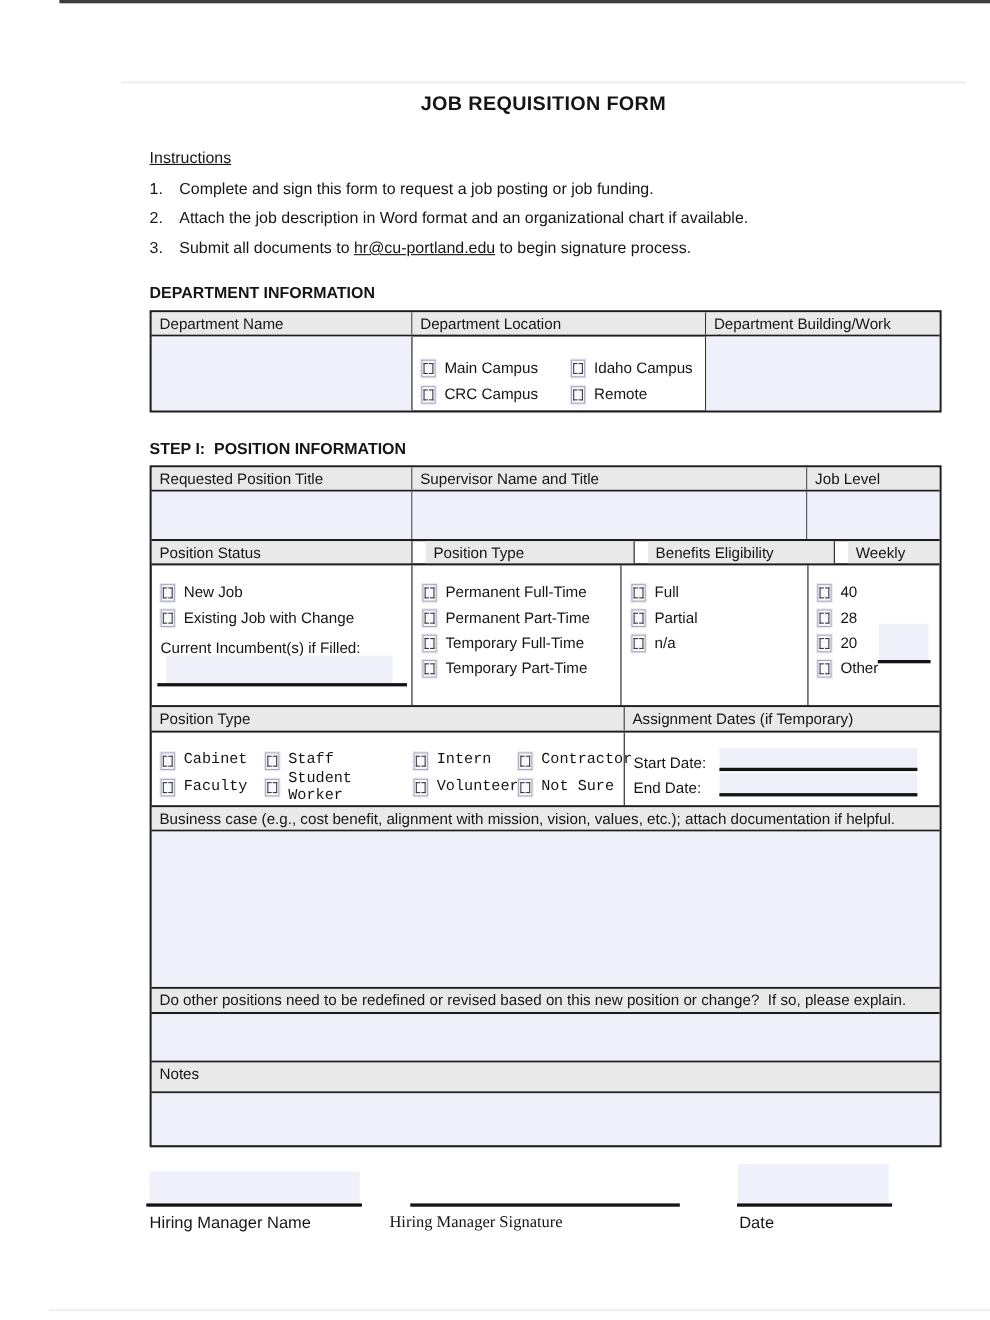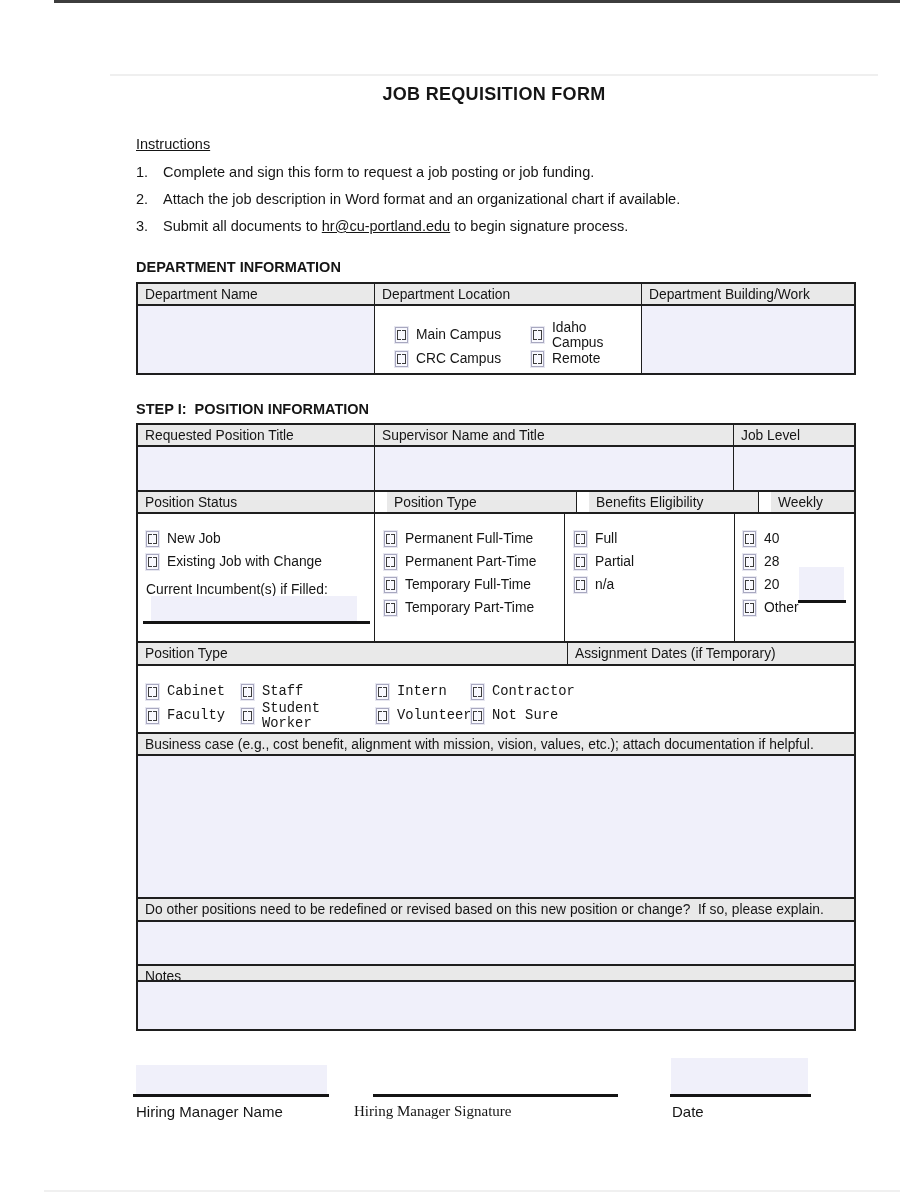--- a/index.html
+++ b/index.html
@@ -89,21 +89,21 @@
 
   <div class="tbl" style="top:282px; height:93px;">
     <div class="trow" style="grid-template-columns:237px 267px 1fr; height:22px;">
       <div class="hcell">Department Name</div>
       <div class="hcell">Department Location</div>
       <div class="hcell">Department Building/Work Space</div>
     </div>
     <div class="trow" style="grid-template-columns:237px 267px 1fr; height:67px; border-bottom:none;">
       <div class="bcell lav"></div>
       <div class="bcell">
-        <div style="display:grid; grid-template-columns:136px auto; padding:17px 0 0 20px; row-gap:1px;">
+        <div style="display:grid; grid-template-columns:136px auto; padding:17px 0 0 8px; row-gap:1px;">
           <div class="cbi">
               <span class="cb"></span>
               <span>Main Campus</span>
             </div>
           <div class="cbi">
               <span class="cb"></span>
               <span>Idaho Campus</span>
             </div>
           <div class="cbi">
               <span class="cb"></span>
@@ -245,37 +245,47 @@
           <div class="cbi">
               <span class="cb"></span>
               <span>Volunteer</span>
             </div>
           <div class="cbi">
               <span class="cb"></span>
               <span>Not Sure</span>
             </div>
         </div>
       </div>
+      <div class="bcell" style="padding:12px 0 0 8px; font-size:13.8px;">
+        <div style="display:flex; align-items:flex-end; height:23px;">
+          <span style="width:78px;">Start Date:</span>
+          <span class="fill-box" style="width:180px; height:21px; border-bottom:3px solid #141414;"></span>
+        </div>
+        <div style="display:flex; align-items:flex-end; height:23px;">
+          <span style="width:78px;">End Date:</span>
+          <span class="fill-box" style="width:180px; height:21px; border-bottom:3px solid #141414;"></span>
+        </div>
+      </div>
     </div>
 
     <div class="trow" style="grid-template-columns:1fr; height:22px;">
       <div class="hcell">Business case (e.g., cost benefit, alignment with mission, vision, values, etc.); attach documentation if helpful.</div>
     </div>
     <div class="trow" style="grid-template-columns:1fr; height:143px;">
       <div class="bcell lav"></div>
     </div>
 
     <div class="trow" style="grid-template-columns:1fr; height:23px;">
       <div class="hcell keep-ws">Do other positions need to be redefined or revised based on this new position or change?  If so, please explain.</div>
     </div>
     <div class="trow" style="grid-template-columns:1fr; height:44px;">
       <div class="bcell lav"></div>
     </div>
 
-    <div class="trow" style="grid-template-columns:1fr; height:16px;">
+    <div class="trow" style="grid-template-columns:1fr; height:28px;">
       <div class="hcell">Notes</div>
     </div>
     <div class="trow" style="grid-template-columns:1fr; height:47px;">
       <div class="bcell lav"></div>
     </div>
   </div>
 
   <div class="fill-box" style="position:absolute; left:92px; top:1065px; width:191px; height:29px;"></div>
   <div class="ink-line" style="position:absolute; left:89px; top:1094px; width:196px;"></div>
   <div class="sig-label" style="left:92px; top:1103px;">Hiring Manager Name</div>

